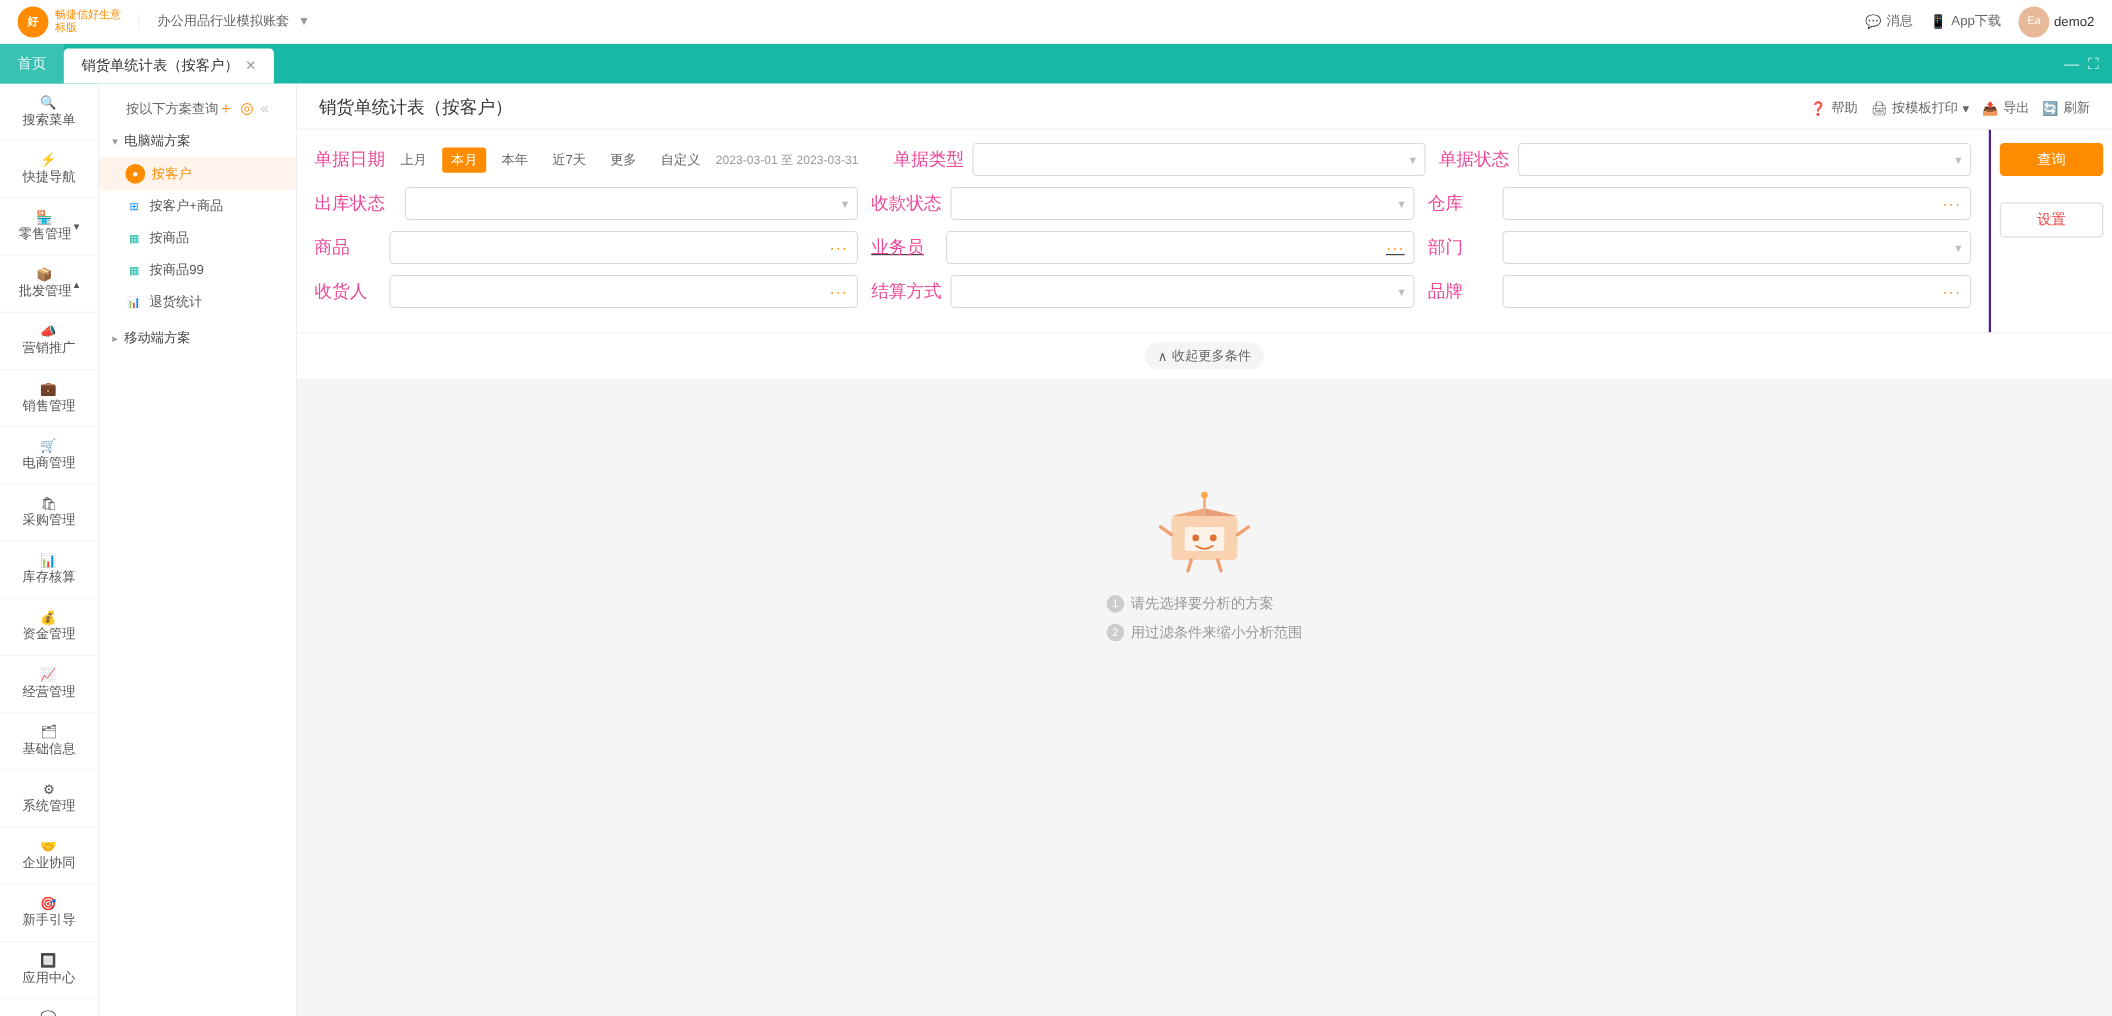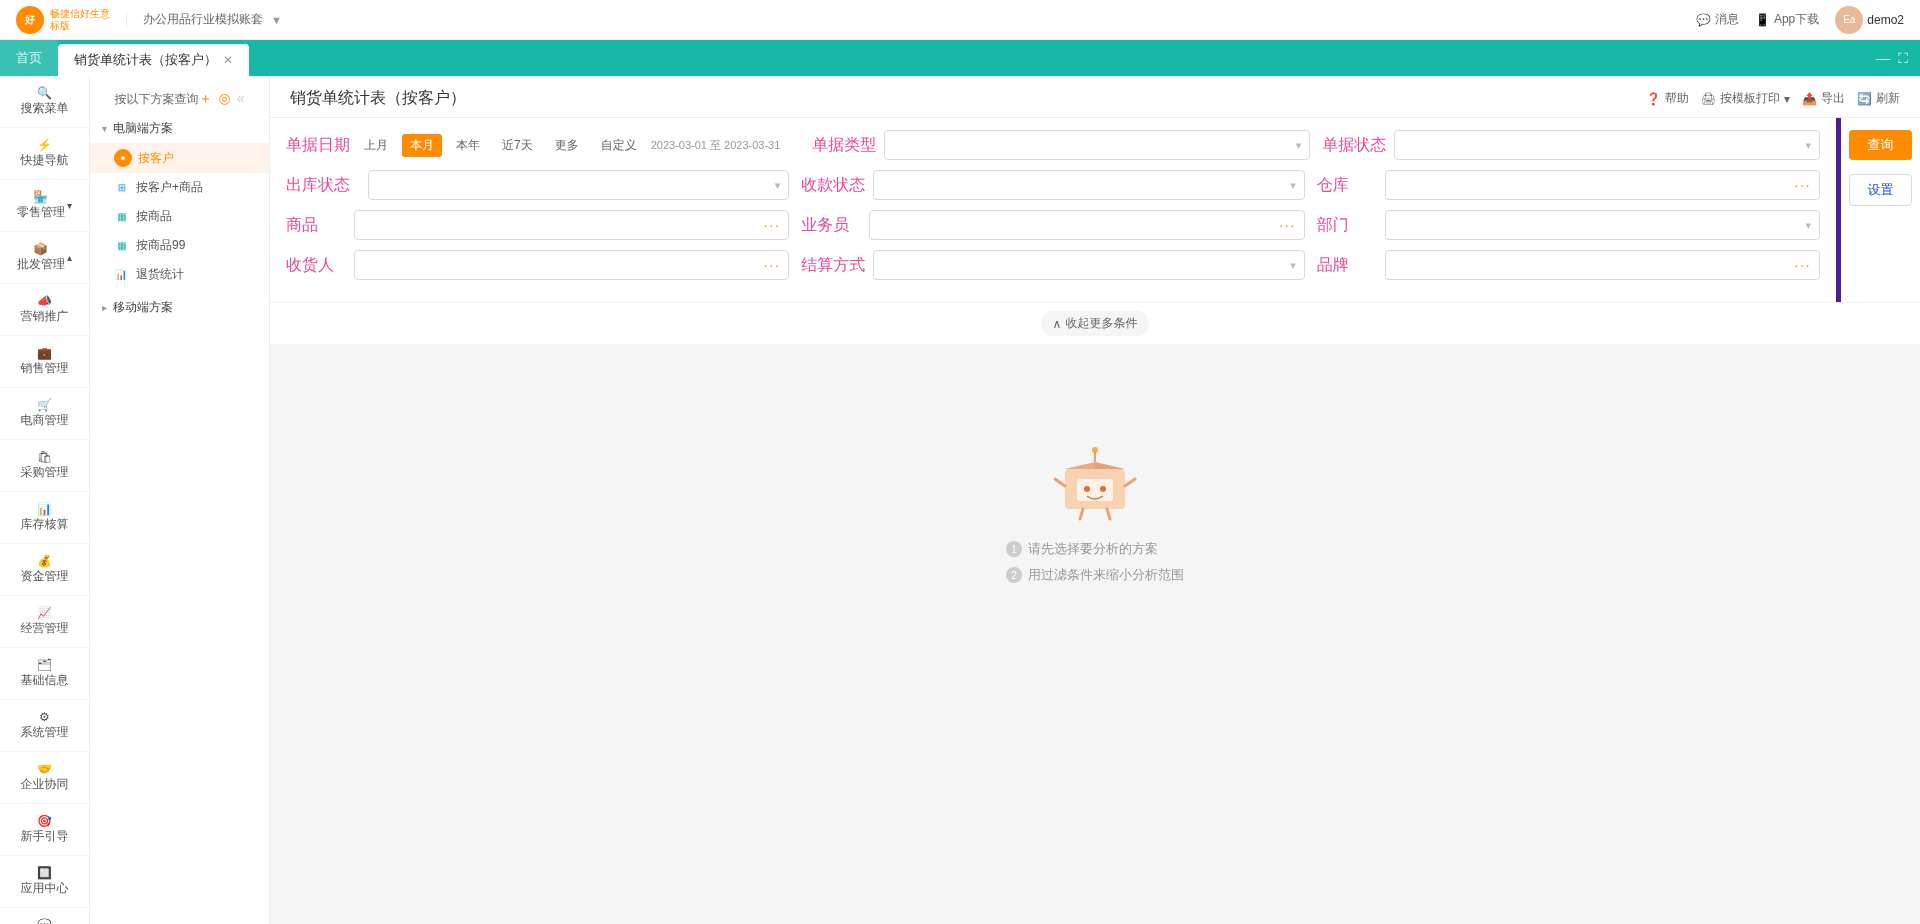--- a/index.html
+++ b/index.html
@@ -67,34 +67,34 @@
     .filter-select { flex: 1; height: 30px; border: 1px solid #d9d9d9; border-radius: 4px; padding: 0 8px; font-size: 12px; color: #666; background: #fff; display: flex; align-items: center; justify-content: space-between; cursor: pointer; }
     .filter-select-wide { min-width: 200px; }
     .select-arrow { color: #bbb; font-size: 11px; }
     .select-dots { color: #ff8c00; font-size: 14px; letter-spacing: 1px; }
     .filter-col { flex: 1; display: flex; align-items: center; gap: 8px; }
 
     
     .collapse-row { display: flex; justify-content: center; padding: 8px 0; background: #fff; border-top: 1px solid #f0f0f0; }
     .collapse-btn { display: flex; align-items: center; gap: 4px; font-size: 12px; color: #666; cursor: pointer; padding: 4px 12px; border-radius: 12px; background: #f5f5f5; }
     .query-btn { background: #ff8c00; color: #fff; border: none; padding: 6px 16px; border-radius: 4px; font-size: 13px; cursor: pointer; }
-    .setting-btn { background: #fff; color: #1d4ed8; border: 1px solid #d9d9d9; padding: 6px 16px; border-radius: 4px; font-size: 13px; cursor: pointer; }
+    .setting-btn { background: #fff; color: #ef4444; border: 1px solid #d9d9d9; padding: 6px 16px; border-radius: 4px; font-size: 13px; cursor: pointer; }
 
     
     .empty-state { display: flex; flex-direction: column; align-items: center; justify-content: center; padding: 80px 20px; gap: 16px; }
     .empty-icon { width: 100px; height: 100px; position: relative; }
     .empty-icon svg { width: 100%; height: 100%; }
     .empty-tips { font-size: 13px; color: #999; }
     .empty-tip-item { display: flex; align-items: center; gap: 6px; margin-bottom: 8px; }
     .tip-num { width: 16px; height: 16px; border-radius: 50%; background: #ccc; color: #fff; font-size: 10px; display: flex; align-items: center; justify-content: center; }
 
     .filter-section { background: #fff; }
     .filter-main { display: flex; }
     .filter-form { flex: 1; padding: 12px 16px; }
-    .filter-buttons { width: 84px; padding: 12px 8px; display: flex; flex-direction: column; gap: 14px; border-left: 5px solid #4c1d95; }
+    .filter-buttons { width: 112px; padding: 12px 8px; display: flex; flex-direction: column; gap: 24px; border-left: 2px solid #4c1d95; }
   </style>
 </head>
 <body>
 
 <div class="topbar">
   <div class="topbar-left">
     <div class="logo-area">
       <div class="logo-icon">好</div>
       <div class="logo-text">
         <div>畅捷信好生意</div>
@@ -345,21 +345,21 @@
 
           <div class="filter-row">
             <div class="filter-col" style="flex:1; display:flex; align-items:center; gap:8px;">
               <span class="filter-label">商品</span>
               <div class="filter-select" style="flex:1;">
                 <span></span>
                 <span class="select-dots">···</span>
               </div>
             </div>
 
-            <div class="filter-col" style="flex:1; display:flex; align-items:center; gap:8px;">
+            <div class="filter-col" style="flex:1; display:flex; align-items:center; gap:8px;text-decoration:underline;">
               <span class="filter-label">业务员</span>
               <div class="filter-select" style="flex:1;">
                 <span></span>
                 <span class="select-dots">···</span>
               </div>
             </div>
 
             <div class="filter-col" style="flex:1; display:flex; align-items:center; gap:8px;">
               <span class="filter-label">部门</span>
               <div class="filter-select" style="flex:1;">

